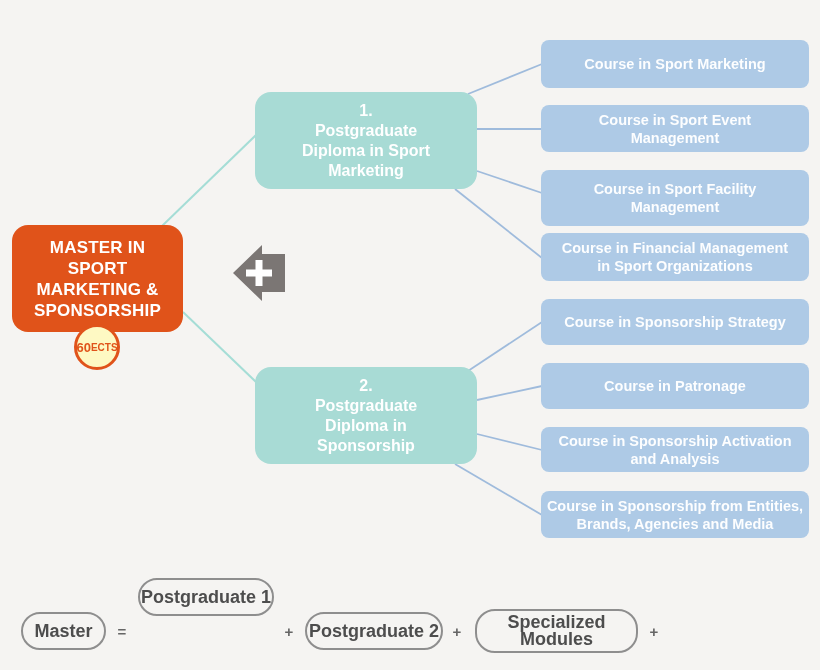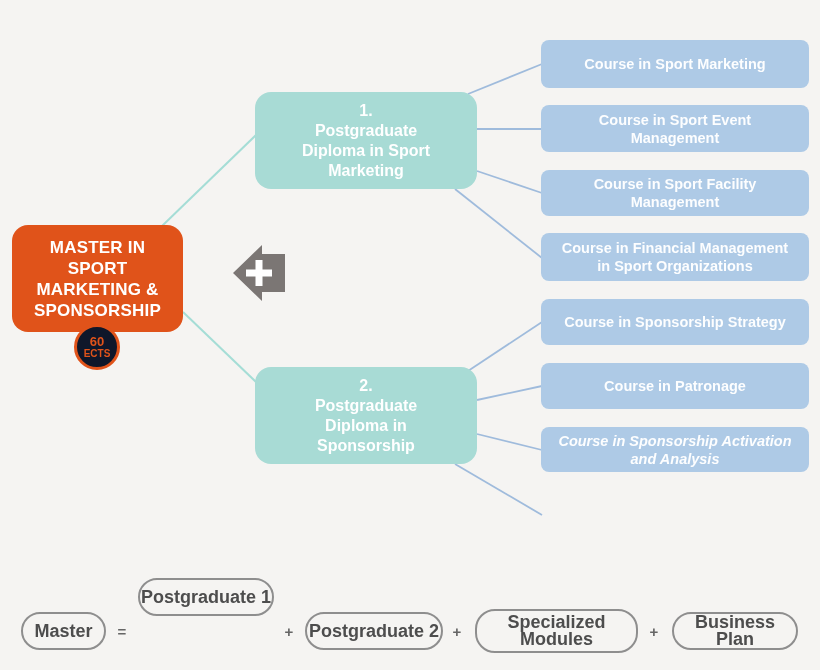--- a/index.html
+++ b/index.html
@@ -32,27 +32,27 @@
     color: #ffffff;
     font-weight: bold;
     font-size: 17px;
     line-height: 21px;
     letter-spacing: 0.2px;
     padding: 4px 8px;
     justify-content: flex-end;
   }
   .ects-badge {
     left: 74px; top: 324px; width: 46px; height: 46px;
-    background: #0f172a;
+    background: #fef9c3;
     border: 3px solid var(--orange);
     border-radius: 50%;
     color: var(--orange);
     font-weight: bold;
     z-index: 3;
-    flex-direction: column;
+    flex-direction: row;
     line-height: 1;
   }
   .ects-badge .val { font-size: 13px; }
   .ects-badge .lbl { font-size: 10px; margin-top: 1px; }
 
   .plus-arrow { left: 233px; top: 244px; width: 52px; height: 58px; z-index: 2; }
 
   .diploma-box {
     left: 255px; width: 222px; height: 97px;
     background: var(--teal-box);
@@ -149,53 +149,54 @@
 Sponsorship</span>
   </div>
 
   <div class="node course-box" style="top:40px;  height:48px;">
     <span>Course in Sport Marketing</span>
   </div>
   <div class="node course-box" style="top:105px; height:47px;">
     <span>Course in Sport Event
 Management</span>
   </div>
-  <div class="node course-box" style="top:170px; height:46px;">
+  <div class="node course-box" style="top:170px; height:56px;">
     <span>Course in Sport Facility
 Management</span>
   </div>
   <div class="node course-box" style="top:299px; height:46px;">
     <span>Course in Sponsorship Strategy</span>
   </div>
   <div class="node course-box" style="top:233px; height:48px;">
     <span>Course in Financial Management
 in Sport Organizations</span>
   </div>
   <div class="node course-box" style="top:363px; height:46px;">
     <span>Course in Patronage</span>
   </div>
-  <div class="node course-box" style="top:427px; height:45px;font-style:italic;">
+  <div class="node course-box" style="top:427px; height:45px;">
     <span>Course in Sponsorship Activation
 and Analysis</span>
+  </div>
+  <div class="node course-box" style="top:491px; height:47px;">
+    <span>Course in Sponsorship from Entities,
+Brands, Agencies and Media</span>
   </div>
 
   <div class="node pill" style="left:21px;  top:612px; width:85px;  height:38px;">
     <span>Master</span>
   </div>
   <div class="op" style="left:114px;">=</div>
   <div class="node pill" style="left:138px; top:578px; width:136px; height:38px;">
     <span>Postgraduate 1</span>
   </div>
   <div class="op" style="left:281px;">+</div>
   <div class="node pill" style="left:305px; top:612px; width:138px; height:38px;">
     <span>Postgraduate 2</span>
   </div>
   <div class="op" style="left:449px;">+</div>
   <div class="node pill" style="left:475px; top:609px; width:163px; height:44px;">
     <span>Specialized
 Modules</span>
   </div>
   <div class="op" style="left:646px;">+</div>
-  <div class="node pill" style="left:672px; top:612px; width:126px; height:38px;">
-    <span>Business Plan</span>
-  </div>
 
 </div>
 
 </body></html>

